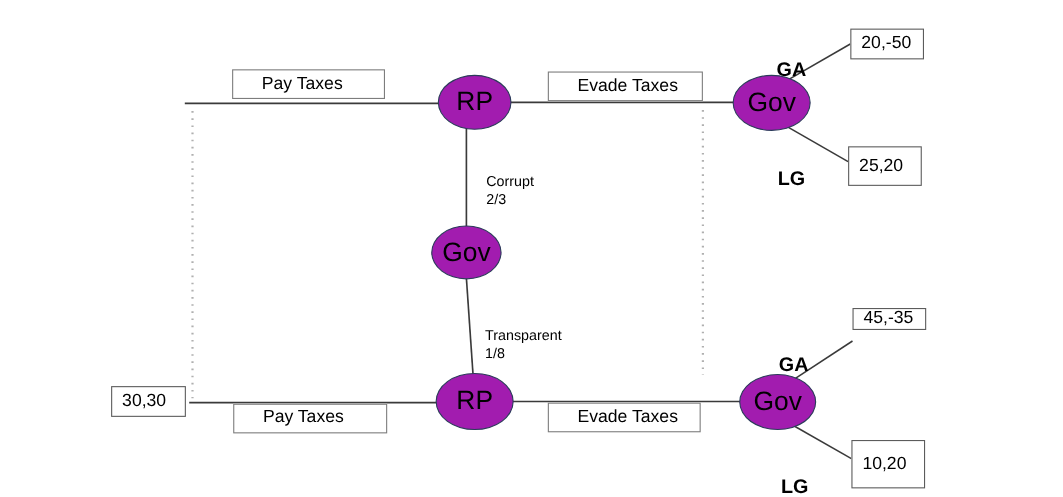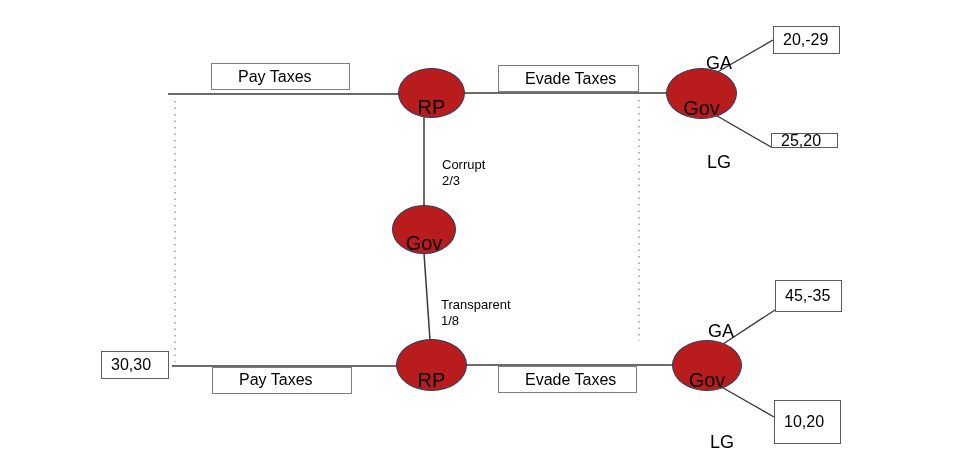--- a/index.html
+++ b/index.html
@@ -19,28 +19,28 @@
     position: absolute;
     left: 0;
     top: 0;
     width: 966px;
     height: 452px;
   }
   
   .node {
     position: absolute;
     box-sizing: border-box;
-    background: #b91c1c;
+    background: #a21caf;
     border: 1.4px solid #2b3c5a;
     border-radius: 50%;
     display: flex;
-    align-items: flex-end;
+    align-items: center;
     justify-content: center;
     color: #000000;
-    font-size: 20px;
+    font-size: 24px;
     line-height: 1;
     z-index: 4;
   }
   
   .actionbox {
     position: absolute;
     box-sizing: border-box;
     background: #ffffff;
     border: 1.3px solid #7d7d7d;
     display: flex;
@@ -74,20 +74,21 @@
   .edgelabel {
     position: absolute;
     color: #000000;
     font-size: 13px;
     line-height: 1.22;
     white-space: pre-line;
     z-index: 3;
   }
   .edgelabel.big {
     font-size: 18px;
+    font-weight: bold;
   }
 </style>
 </head>
 <body>
 
 <div id="canvas">
 
   <svg id="wires" viewBox="0 0 966 452" width="966" height="452">
 
     <line x1="168" y1="94" x2="400" y2="94" stroke="#3a3a3a" stroke-width="1.5"></line>
@@ -144,24 +145,24 @@
 
   <div class="edgelabel big" style="left:706px; top:31px;">
     <span>GA</span>
   </div>
 
   <div class="edgelabel big" style="left:707px; top:130px;">
     <span>LG</span>
   </div>
 
   <div class="payoff" style="left:773px; top:26px; width:67px; height:28px;">
-    <span>20,-29</span>
-  </div>
-
-  <div class="payoff" style="left:771px; top:133px; width:67px; height:15px;">
+    <span>20,-50</span>
+  </div>
+
+  <div class="payoff" style="left:771px; top:133px; width:67px; height:36px;">
     <span>25,20</span>
   </div>
 
   <div class="edgelabel" style="left:442px; top:141px;">
     <span>Corrupt
 2/3</span>
   </div>
 
   <div class="edgelabel" style="left:441px; top:281px;">
     <span>Transparent
@@ -181,21 +182,21 @@
   </div>
 
   <div class="edgelabel big" style="left:708px; top:299px;">
     <span>GA</span>
   </div>
 
   <div class="edgelabel big" style="left:710px; top:410px;">
     <span>LG</span>
   </div>
 
-  <div class="payoff" style="left:775px; top:280px; width:67px; height:32px;">
+  <div class="payoff" style="left:775px; top:280px; width:67px; height:20px;">
     <span>45,-35</span>
   </div>
 
   <div class="payoff" style="left:774px; top:400px; width:67px; height:44px;">
     <span>10,20</span>
   </div>
 
 </div>
 
 </body></html>

